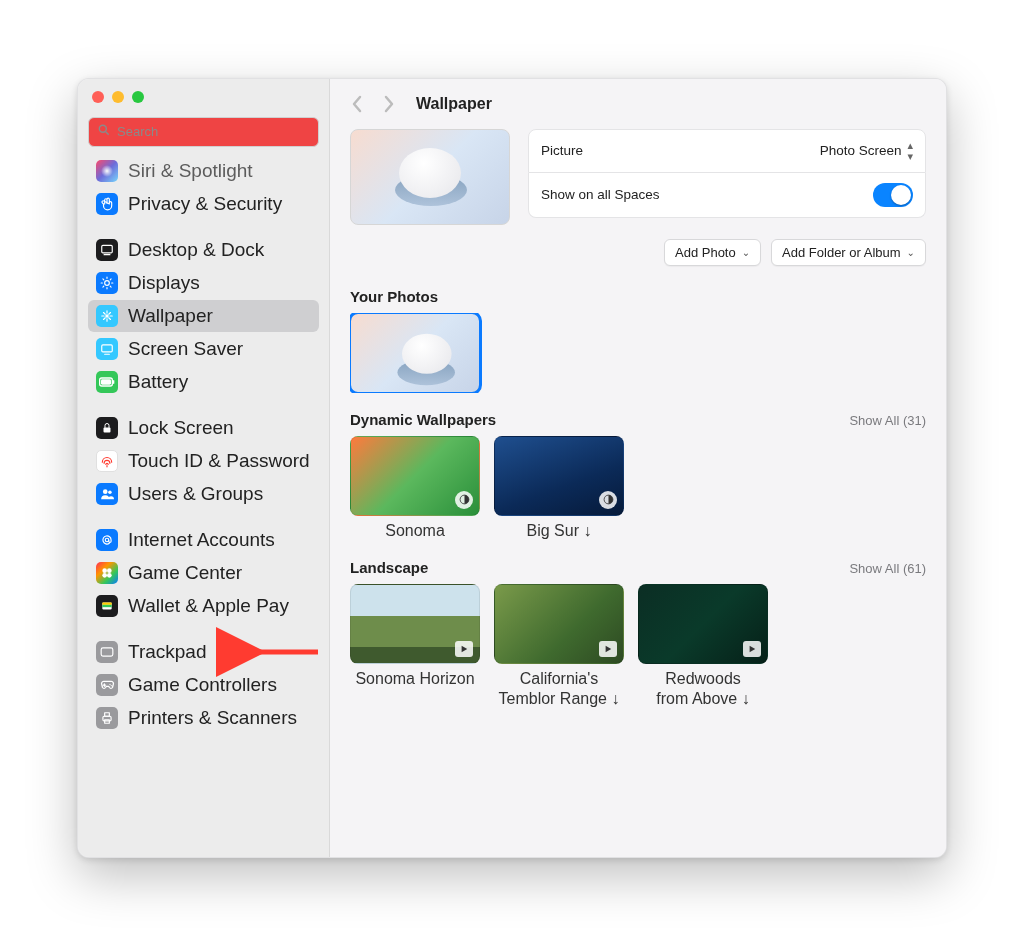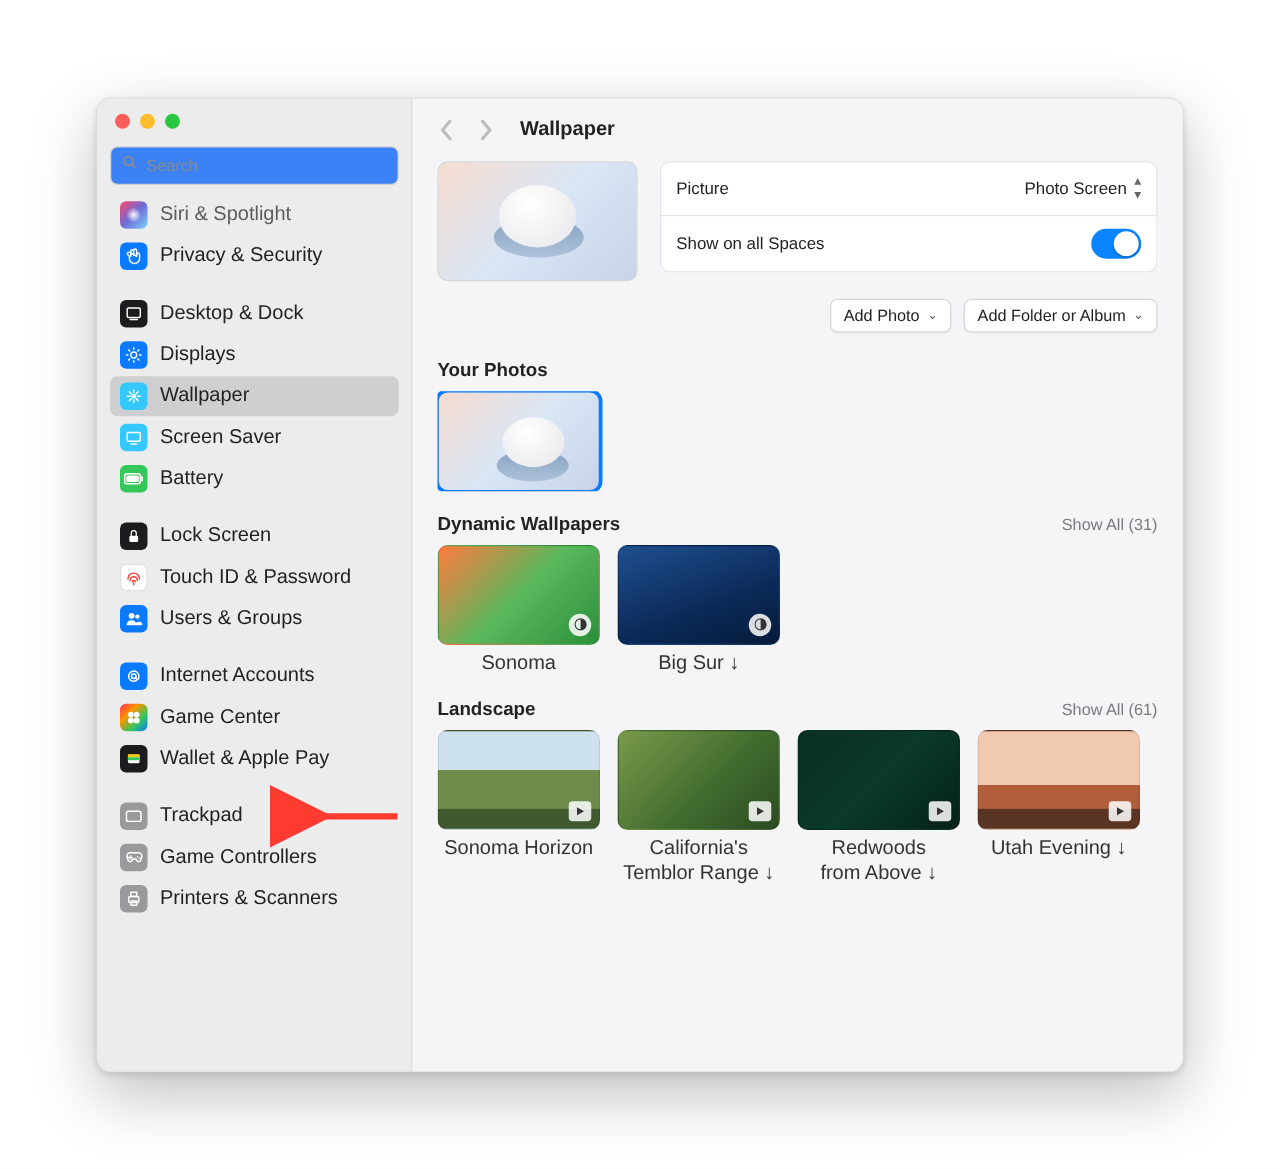--- a/index.html
+++ b/index.html
@@ -26,34 +26,34 @@
     overflow-y: auto;
     border-right: 1px solid #d9d9d9;
   }
   .traffic { display: flex; gap: 8px; margin-bottom: 14px; padding-left: 4px;}
   .dot { width: 12px; height: 12px; border-radius: 50%; }
   .dot.red { background: #ff5f57; }
   .dot.yellow { background: #febc2e; }
   .dot.green { background: #28c840; }
   .search {
     display: flex; align-items: center; gap: 6px;
-    background: #3b82f6; border: 1px solid #d0d0d0;
+    background: #ef4444; border: 1px solid #d0d0d0;
     border-radius: 6px; padding: 5px 8px; margin-bottom: 8px;
     color: #888;
   }
   .search input {
     border: none; background: transparent; outline: none;
     font-size: 13px; color: #333; width: 100%;
   }
   .search input::placeholder { color: #8a8a8a; }
   .group { margin-top: 14px; }
   .sidebar-item {
     display: flex; align-items: center; gap: 10px;
     padding: 5px 8px; border-radius: 6px;
-    font-size: 16px; color: #222; cursor: default; position: relative;
+    font-size: 19px; color: #222; cursor: default; position: relative;
     margin-bottom: 1px;
   }
   .sidebar-item.selected { background: #cfcfd1; }
   .sidebar-item.cutoff { color: #444; opacity: 0.85;}
   .sb-icon {
     width: 22px; height: 22px; border-radius: 5px;
     display: flex; align-items: center; justify-content: center;
     flex-shrink: 0; font-size: 13px; color: #fff;
   }
   
@@ -462,29 +462,19 @@
             <div class="thumb wp-land3">
               <div class="badge square">
                 <svg width="8" height="8" viewBox="0 0 10 10">
                   <path d="M2 1l7 4-7 4z" fill="#333"></path>
                 </svg>
               </div>
             </div>
             <div class="caption" style="white-space: pre-line;">Redwoods
 from Above ↓</div>
           </div>
-          <div class="thumb-item">
-            <div class="thumb wp-land4">
-              <div class="badge square">
-                <svg width="8" height="8" viewBox="0 0 10 10">
-                  <path d="M2 1l7 4-7 4z" fill="#333"></path>
-                </svg>
-              </div>
-            </div>
-            <div class="caption" style="white-space: pre-line;">Utah Evening ↓</div>
-          </div>
         </div>
 
 
     </div>
   </div>
 
 </div>
 
 </body></html>

